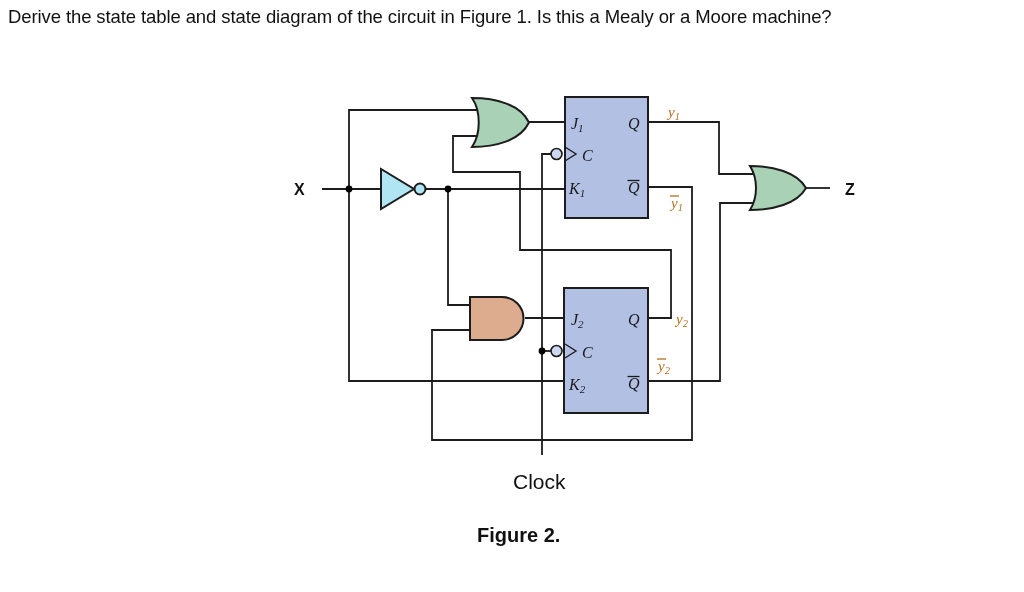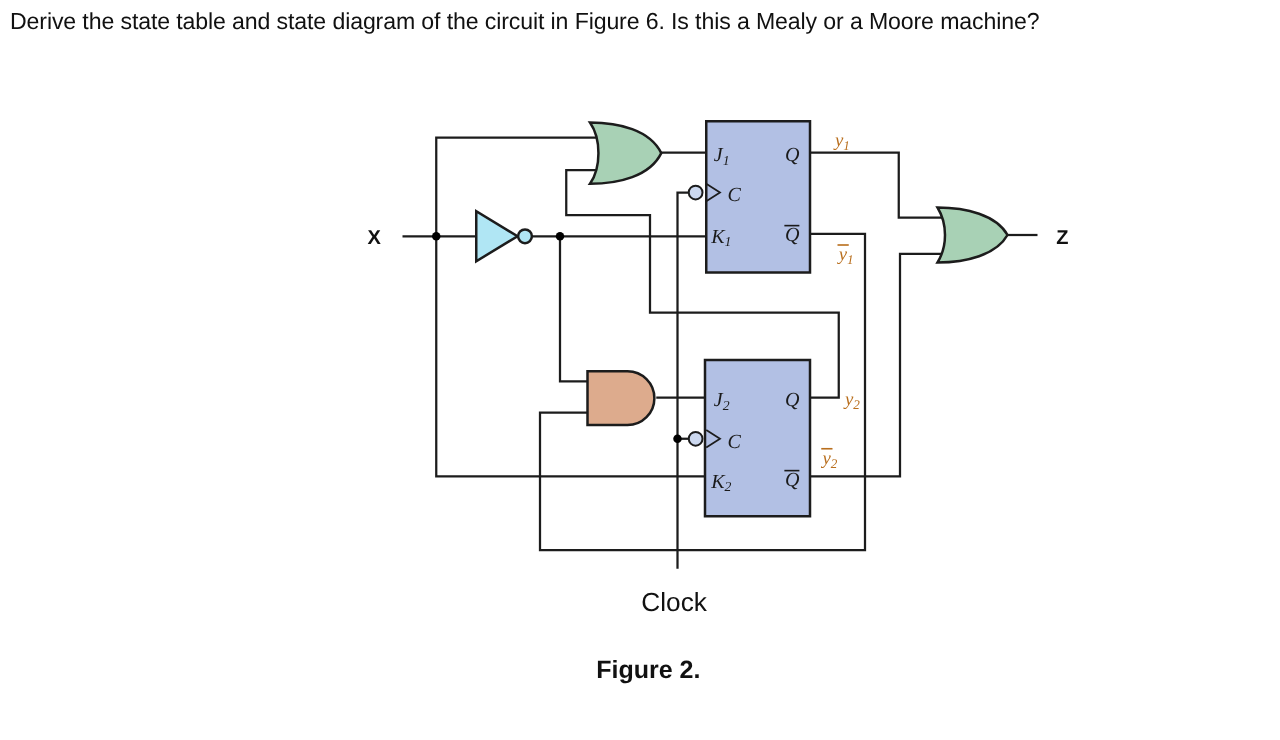--- a/index.html
+++ b/index.html
@@ -24,21 +24,21 @@
   .overline{stroke:#1a1a1a;stroke-width:1.3;}
   .sigover{stroke:#b96f1e;stroke-width:1.3;}
   .iolabel{font-family:"Liberation Sans",sans-serif;font-weight:bold;font-size:16px;fill:#111;}
   .clocklabel{font-family:"Liberation Sans",sans-serif;font-size:21px;fill:#111;}
   .caption{font-family:"Liberation Sans",sans-serif;font-weight:bold;font-size:20px;fill:#111;}
 </style>
 </head>
 <body>
 
 <div id="page">
-  <div id="question">Derive the state table and state diagram of the circuit in Figure 6.  Is this a Mealy or a Moore machine?</div>
+  <div id="question">Derive the state table and state diagram of the circuit in Figure 1.  Is this a Mealy or a Moore machine?</div>
 
   <svg width="1024" height="592" viewBox="0 0 1024 592">
 
     <g>
       <path class="wire" d="M322,189 L381,189"></path>
       <path class="wire" d="M349,189 L349,110 L485,110"></path>
       <path class="wire" d="M349,189 L349,381 L564,381"></path>
       <path class="wire" d="M425,189 L565,189"></path>
       <path class="wire" d="M448,189 L448,305 L470,305"></path>
       <path class="wire" d="M648,187 L692,187 L692,440 L432,440 L432,330 L470,330"></path>

